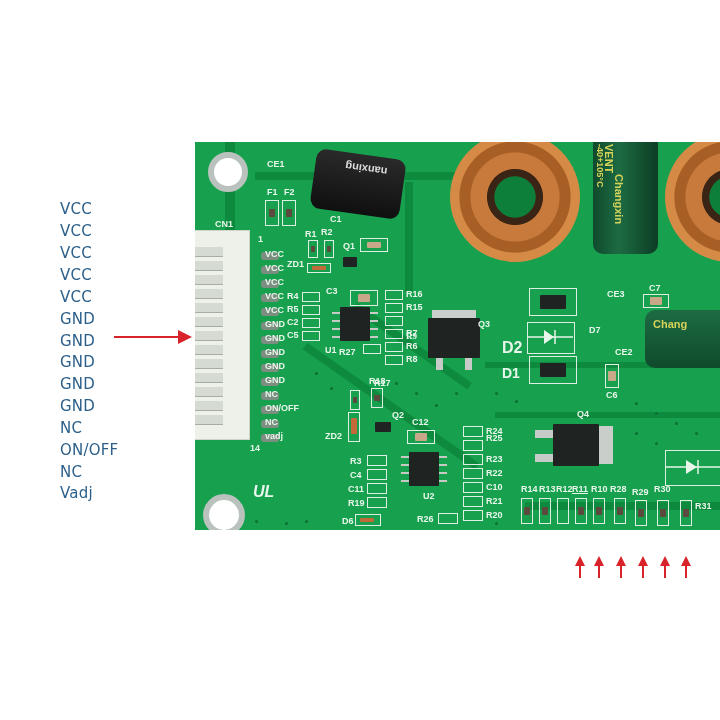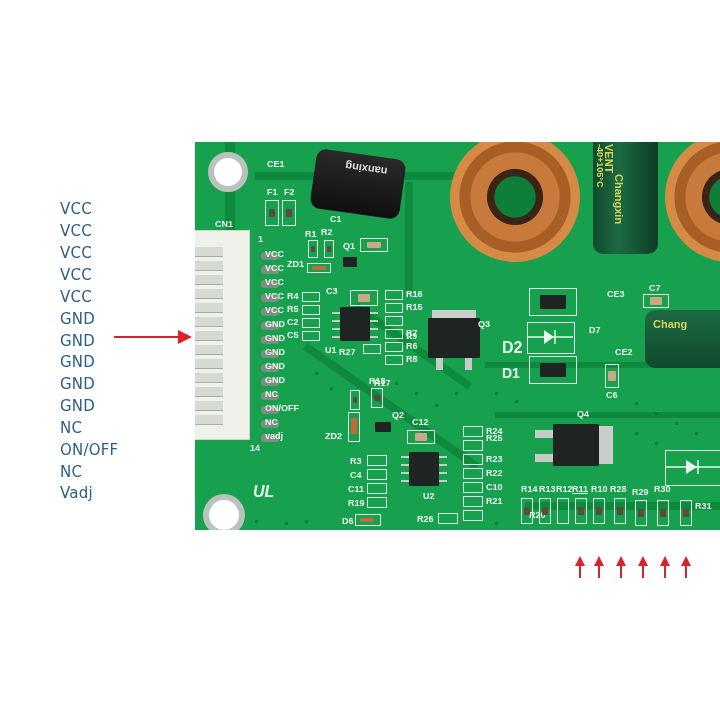--- a/index.html
+++ b/index.html
@@ -252,21 +252,21 @@
   <div class="pad-box" style="left:268px; top:326px; width:20px; height:11px;"></div>
   <div class="pad-box" style="left:268px; top:340px; width:20px; height:11px;"></div>
   <div class="pad-box" style="left:268px; top:354px; width:20px; height:11px;"></div>
   <div class="pad-box" style="left:268px; top:368px; width:20px; height:11px;"></div>
   <div class="silk" style="left:291px; top:285px;">R24</div>
   <div class="silk" style="left:291px; top:292px;text-align:right;">R25</div>
   <div class="silk" style="left:291px; top:313px;">R23</div>
   <div class="silk" style="left:291px; top:327px;">R22</div>
   <div class="silk" style="left:291px; top:341px;">C10</div>
   <div class="silk" style="left:291px; top:355px;">R21</div>
-  <div class="silk" style="left:291px; top:369px;margin-left:43px;">R20</div>
+  <div class="silk" style="left:291px; top:369px;">R20</div>
 
   <div class="toroid" style="left:255px; top:-10px; width:130px; height:130px;"></div>
   <div class="toroid" style="left:470px; top:-10px; width:130px; height:130px;"></div>
 
   <div class="cap-elec" style="left:398px; top:-8px; width:65px; height:120px; background:linear-gradient(90deg,#0f4a2c,#1d6b43 40%,#0c3d24);">
     <div class="cap-text" style="left:32px; top:40px; transform:rotate(90deg); transform-origin:left top;">Changxin</div>
     <div class="cap-text" style="left:22px; top:10px; transform:rotate(90deg); transform-origin:left top;">VENT</div>
     <div class="cap-text" style="left:12px; top:10px; transform:rotate(90deg); transform-origin:left top; font-size:9px;">-40+105°C</div>
   </div>
   <div class="silk" style="left:412px; top:148px;">CE3</div>

